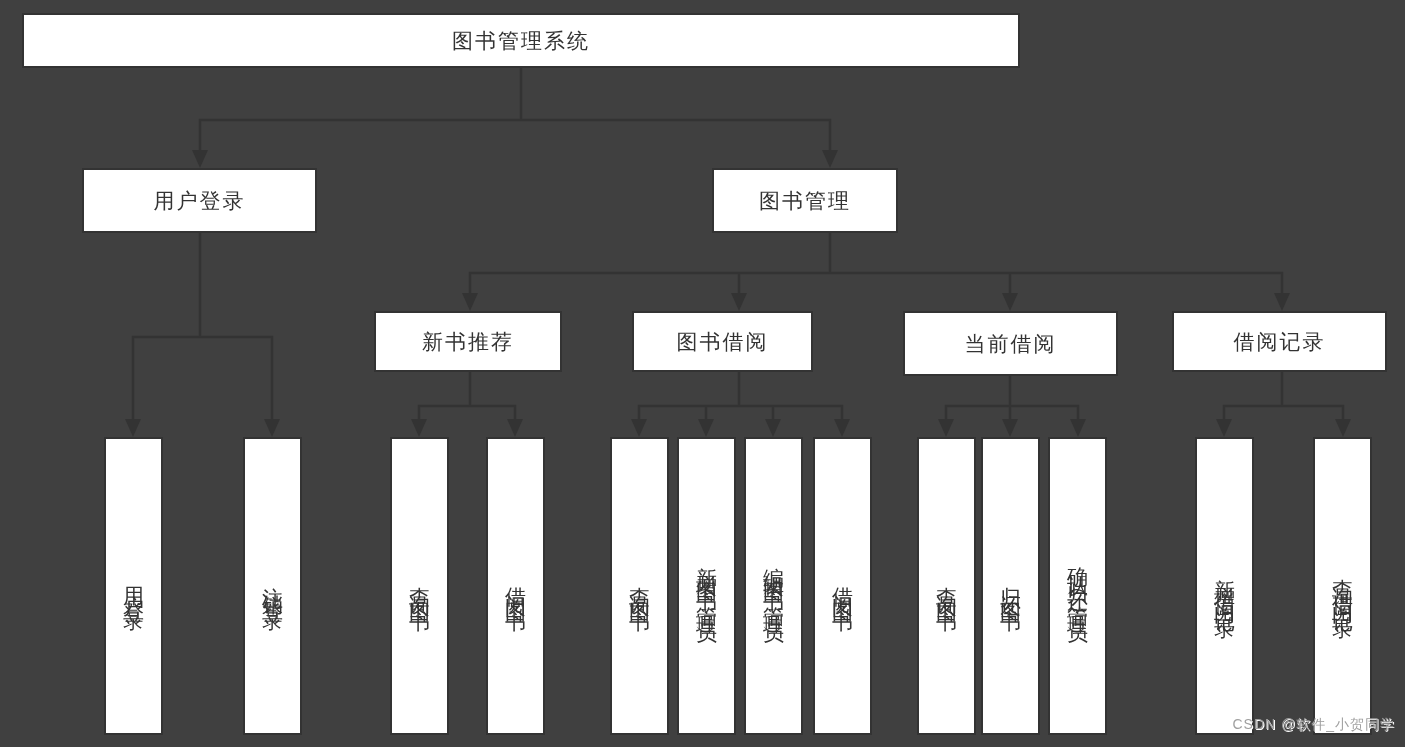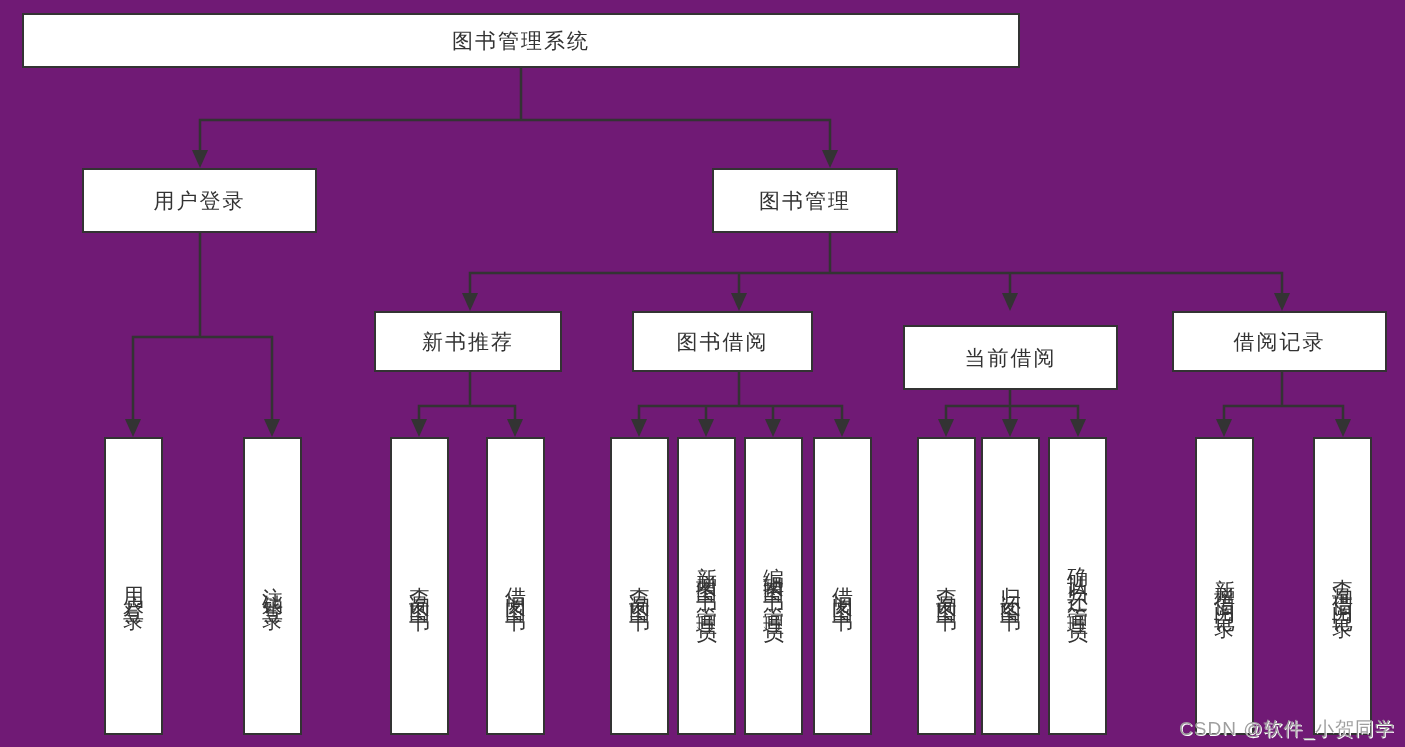--- a/index.html
+++ b/index.html
@@ -1,32 +1,32 @@
 <!DOCTYPE html>
 <html><head>
 <meta charset="utf-8">
 <style>
   html,body{margin:0;padding:0;background:#ffffff;}
   #canvas{
-    position:relative;width:1405px;height:747px;background:#701a75;overflow:hidden;
+    position:relative;width:1405px;height:747px;background:#404040;overflow:hidden;
     font-family:"Liberation Sans","DejaVu Sans",sans-serif;color:#333333;
   }
   .box{
     position:absolute;box-sizing:border-box;border:2px solid #333333;background:#ffffff;
     display:flex;align-items:center;justify-content:center;
     font-size:21px;color:#333333;letter-spacing:2px;z-index:2;
   }
   .vbox{
     writing-mode:vertical-rl;text-orientation:mixed;letter-spacing:8px;
     top:437px;width:59px;height:298px;
   }
   #connectors{position:absolute;left:0;top:0;z-index:1;}
   #watermark{
     position:absolute;top:716px;right:10px;z-index:3;
-    font-size:19px;letter-spacing:1px;color:#9f9f9f;
+    font-size:14px;letter-spacing:1px;color:#9f9f9f;
     text-shadow:1px 1px 0 #ffffff;
   }
 </style>
 </head>
 <body>
 
 <div id="canvas">
 
   <svg id="connectors" width="1405" height="747" viewBox="0 0 1405 747" aria-hidden="true">
     <path d="M521 68 V120 M200 120 H830 M200 120 V151 M830 120 V151
@@ -59,21 +59,21 @@
     </g>
   </svg>
 
   <div class="box" style="left:22px;top:13px;width:998px;height:55px">图书管理系统</div>
 
   <div class="box" style="left:82px;top:168px;width:235px;height:65px">用户登录</div>
   <div class="box" style="left:712px;top:168px;width:186px;height:65px">图书管理</div>
 
   <div class="box" style="left:374px;top:311px;width:188px;height:61px">新书推荐</div>
   <div class="box" style="left:632px;top:311px;width:181px;height:61px">图书借阅</div>
-  <div class="box" style="left:903px;top:325px;width:215px;height:65px">当前借阅</div>
+  <div class="box" style="left:903px;top:311px;width:215px;height:65px">当前借阅</div>
   <div class="box" style="left:1172px;top:311px;width:215px;height:61px">借阅记录</div>
 
   <div class="box vbox" style="left:104px">用户登录</div>
   <div class="box vbox" style="left:243px">注销登录</div>
 
   <div class="box vbox" style="left:390px">查询图书</div>
   <div class="box vbox" style="left:486px">借阅图书</div>
 
   <div class="box vbox" style="left:610px">查询图书</div>
   <div class="box vbox" style="left:677px">新增图书（管理员）</div>

